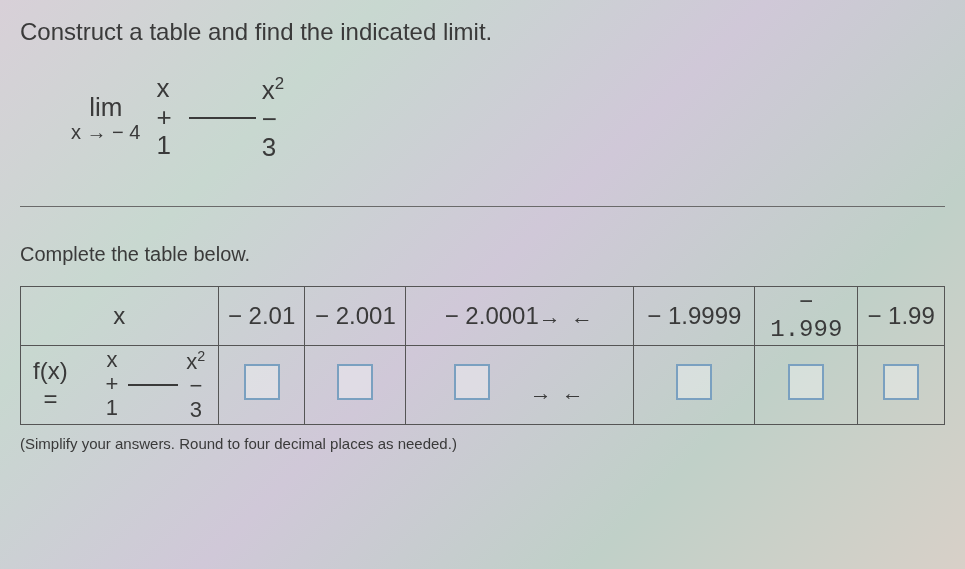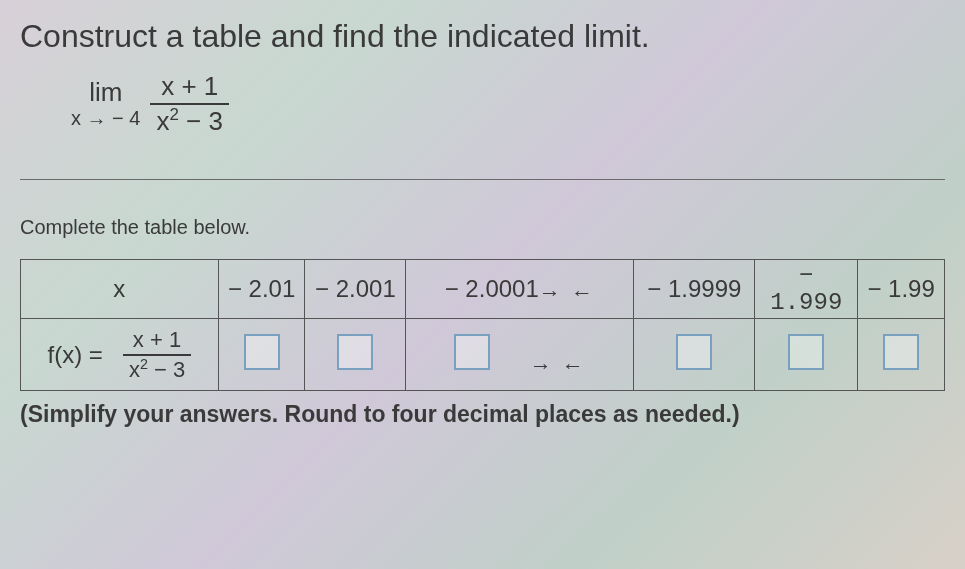--- a/index.html
+++ b/index.html
@@ -5,41 +5,41 @@
     * { box-sizing: border-box; margin: 0; padding: 0; }
     body {
       width: 965px;
       height: 569px;
       font-family: Arial, Helvetica, sans-serif;
       background: linear-gradient(135deg, #d8d0d8 0%, #c8d8d0 25%, #d0c8d8 50%, #c0d0c8 75%, #d8d0c8 100%);
       padding: 18px 20px;
       color: #3a3a3a;
       position: relative;
     }
-    .instruction { font-size: 32px; margin-bottom: 17px; }
+    .instruction { font-size: 24px; margin-bottom: 28px; }
     .limit-expr { font-size: 26px; margin-left: 51px; display: inline-flex; align-items: center; gap: 10px; }
     .lim-block { display: inline-flex; flex-direction: column; align-items: center; line-height: 1.1; }
     .lim-top { font-size: 26px; }
     .lim-bottom { font-size: 20px; }
-    .frac { display: inline-flex; flex-direction: column; align-items: center; line-height: 1.1; }
+    .frac { display: inline-flex; flex-direction: row; align-items: center; line-height: 1.1; }
     .frac .num { padding: 0 6px 2px; }
     .frac .bar { width: 100%; border-top: 2px solid #3a3a3a; }
     .frac .den { padding: 2px 6px 0; }
     sup { font-size: 0.65em; vertical-align: super; line-height: 0; }
     .hr { border: none; border-top: 1px solid #6a6a6a; margin: 44px 0 36px; }
     .complete { font-size: 20px; margin-bottom: 20px; }
     table.data { border-collapse: collapse; width: 925px; }
     table.data td { border: 1.5px solid #555; text-align: center; vertical-align: middle; font-size: 24px; height: 44px; padding: 2px 4px; }
     table.data tr:nth-child(2) td { height: 72px; }
     .rowhead { width: 196px; font-size: 24px; }
     .fx-cell { display: inline-flex; align-items: center; gap: 20px; }
     .fx-frac .num, .fx-frac .den { font-size: 22px; }
     .input-box { width: 36px; height: 36px; border: 2px solid #7aa0c0; background: rgba(255,255,255,0.35); display: inline-block; }
     .arrows { font-size: 22px; letter-spacing: 2px; }
-    .note { font-size: 23px; margin-top: 10px; font-weight: bold; }
+    .note { font-size: 15px; margin-top: 10px; }
     .col-a { width: 86px; }
     .col-b { width: 100px; }
     .col-c { width: 226px; }
     .col-d { width: 120px; }
     .col-e { width: 102px; font-family: Liberation Mono, monospace; }
     .col-f { width: 86px; margin-top: 14px; }
   </style>
 </head>
 <body>
 

